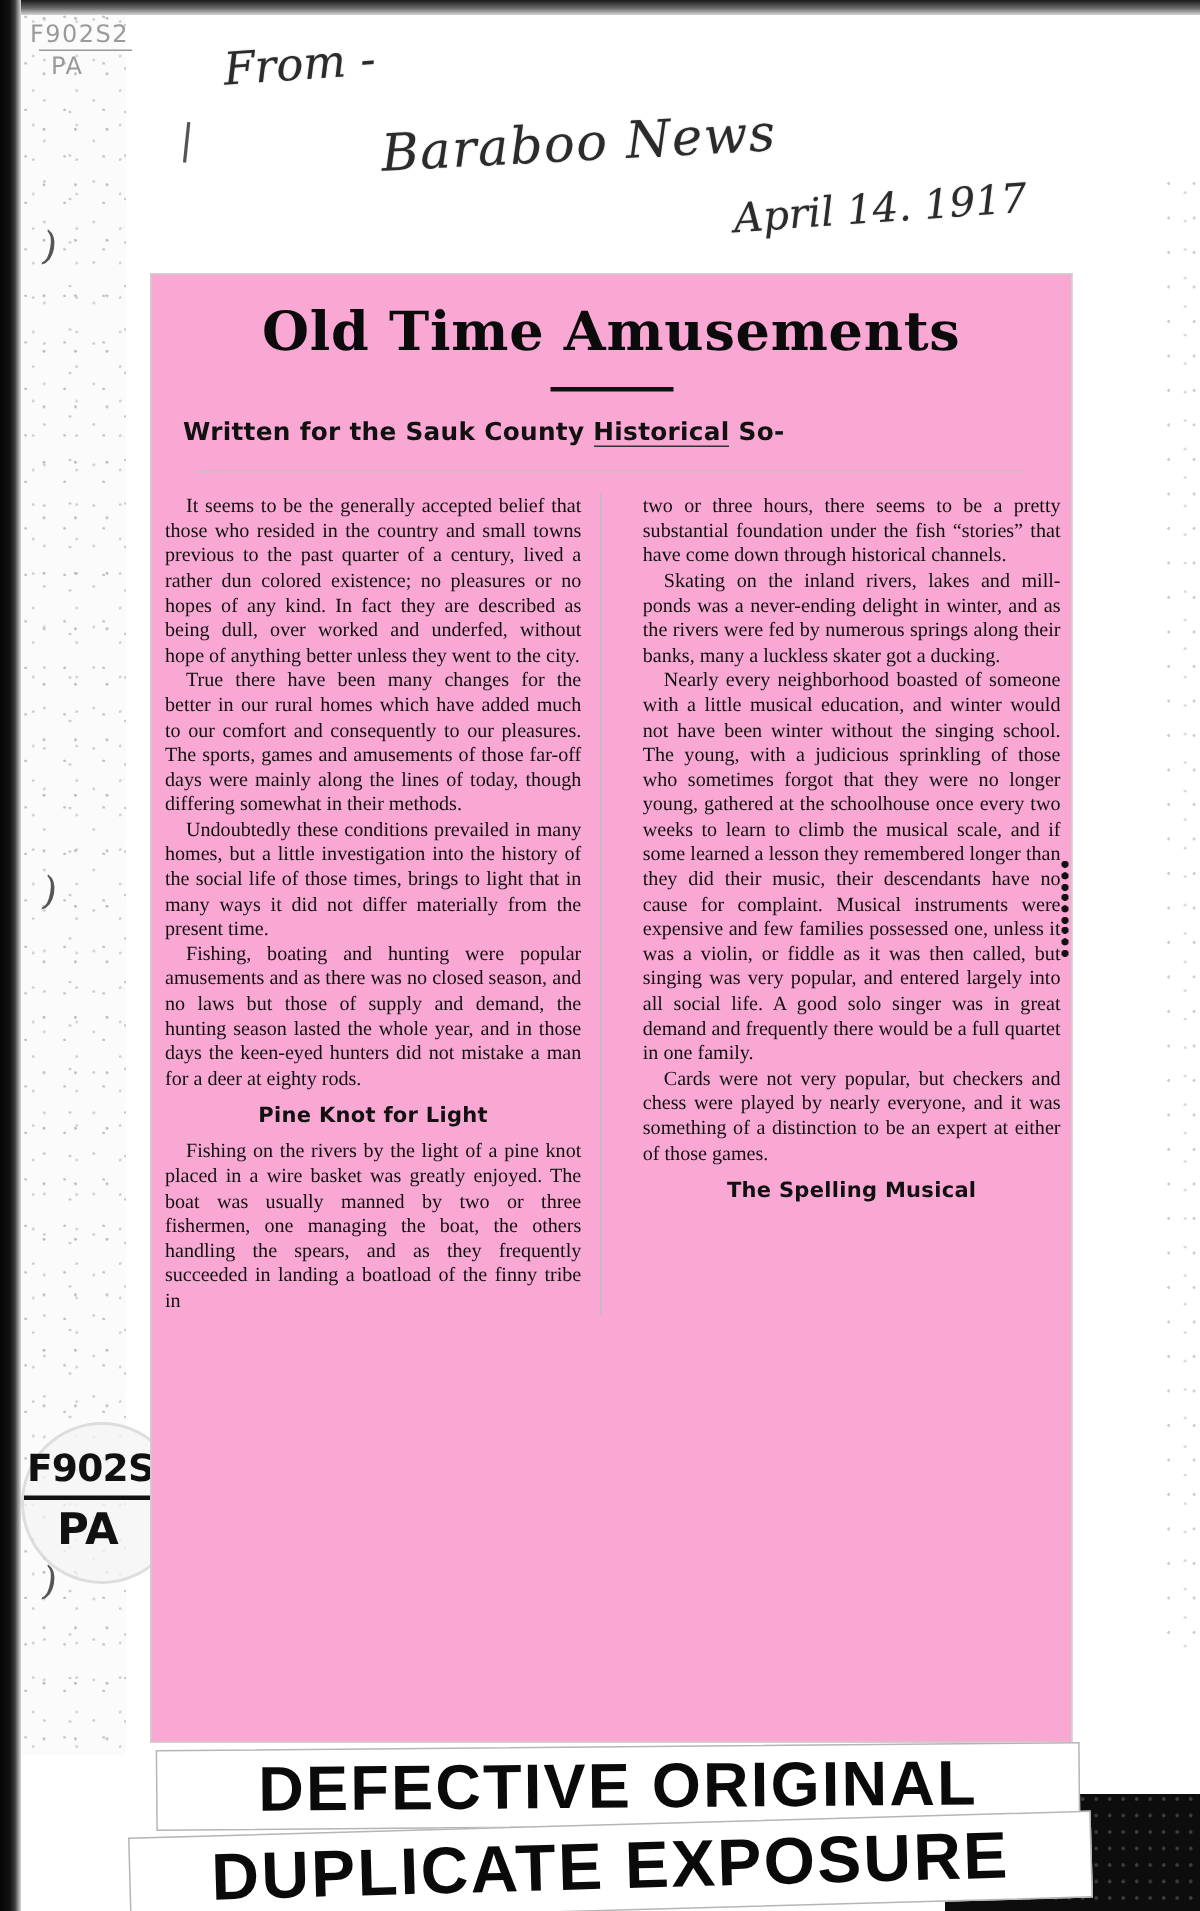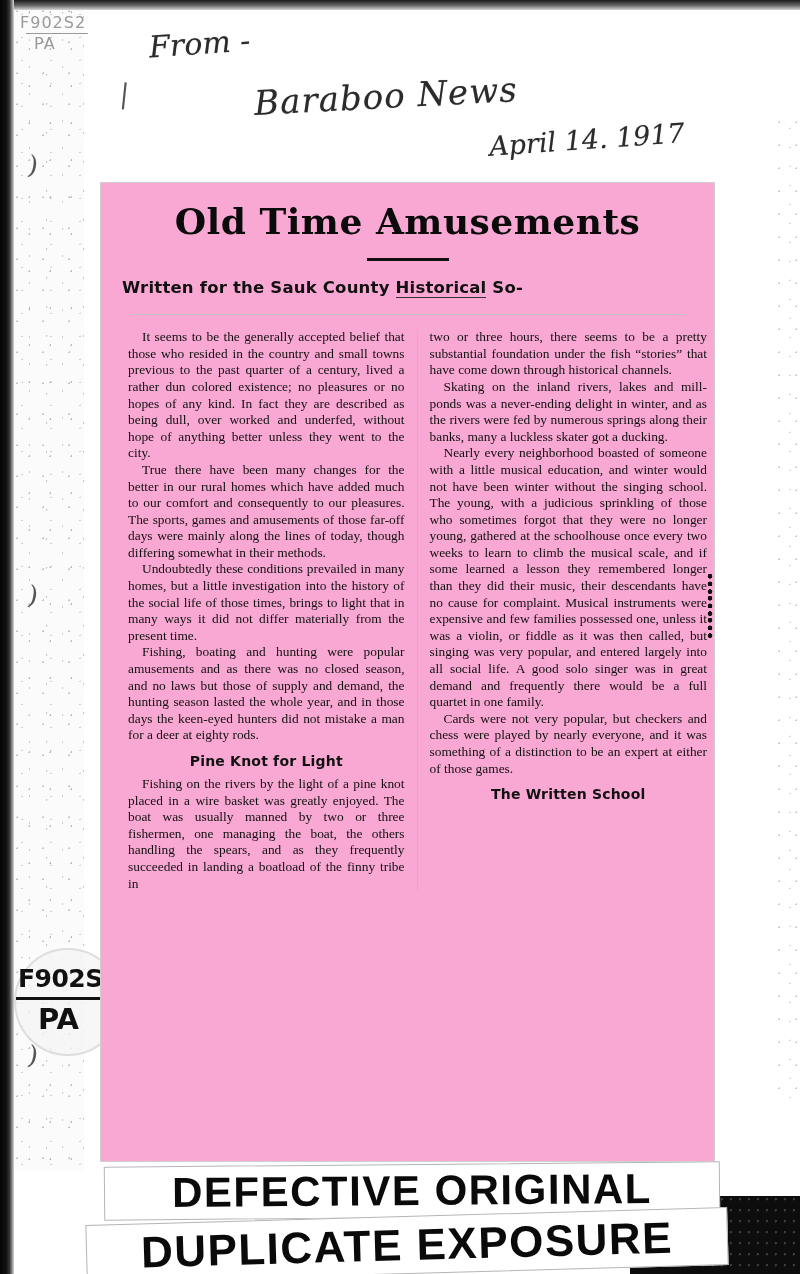--- a/index.html
+++ b/index.html
@@ -103,21 +103,21 @@
   .head-rule{width:82px;height:3px;background:#111;margin:16px auto 14px auto;}
   .subhead{
     font-family:"DejaVu Sans", sans-serif;font-weight:700;
     font-size:16.5px;color:#111;line-height:1.55;
     letter-spacing:.2px;
   }
   .subhead .ul{border-bottom:1.5px solid #333;}
   .masthead-rule{border-top:1px solid #c2c2c2;margin:14px 10px 0 10px;}
 
   .columns{
-    display:flex;margin-top:8px;padding:0 8px 0 28px;gap:0;
+    display:flex;margin-top:8px;padding:0 8px 0 10px;gap:16px;
   }
   .col{width:50%;box-sizing:border-box;}
   .col-left{padding-right:12px;border-right:1px solid #bdbdbd;}
   .col-right{padding-left:12px;}
   .col p{
     margin:0 0 0 0;
     font-family:"Liberation Serif", serif;
     font-size:13.4px;line-height:16.6px;
     text-align:justify;color:#101010;
     text-indent:14px;
@@ -209,21 +209,21 @@
         <p>Fishing, boating and hunting were popular amusements and as there was no closed season, and no laws but those of supply and demand, the hunting season lasted the whole year, and in those days the keen-eyed hunters did not mistake a man for a deer at eighty rods.</p>
         <div class="sec-head">Pine Knot for Light</div>
         <p>Fishing on the rivers by the light of a pine knot placed in a wire basket was greatly enjoyed. The boat was usually manned by two or three fishermen, one managing the boat, the others handling the spears, and as they frequently succeeded in landing a boatload of the finny tribe in</p>
       </div>
 
       <div class="col col-right">
         <p class="cont">two or three hours, there seems to be a pretty substantial foundation under the fish “stories” that have come down through historical channels.</p>
         <p>Skating on the inland rivers, lakes and mill-ponds was a never-ending delight in winter, and as the rivers were fed by numerous springs along their banks, many a luckless skater got a ducking.</p>
         <p>Nearly every neighborhood boasted of someone with a little musical education, and winter would not have been winter without the singing school. The young, with a judicious sprinkling of those who sometimes forgot that they were no longer young, gathered at the schoolhouse once every two weeks to learn to climb the musical scale, and if some learned a lesson they remembered longer than they did their music, their descendants have no cause for complaint. Musical instruments were expensive and few families possessed one, unless it was a violin, or fiddle as it was then called, but singing was very popular, and entered largely into all social life. A good solo singer was in great demand and frequently there would be a full quartet in one family.</p>
         <p>Cards were not very popular, but checkers and chess were played by nearly everyone, and it was something of a distinction to be an expert at either of those games.</p>
-        <div class="sec-head">The Written School</div>
+        <div class="sec-head">The Spelling Musical</div>
       </div>
     </div>
 
     <div class="ink-dots"></div>
   </div>
 
   <div class="dark-corner"></div>
 
   <div class="banner banner-defective">DEFECTIVE ORIGINAL</div>
   <div class="banner banner-duplicate">DUPLICATE EXPOSURE</div>

